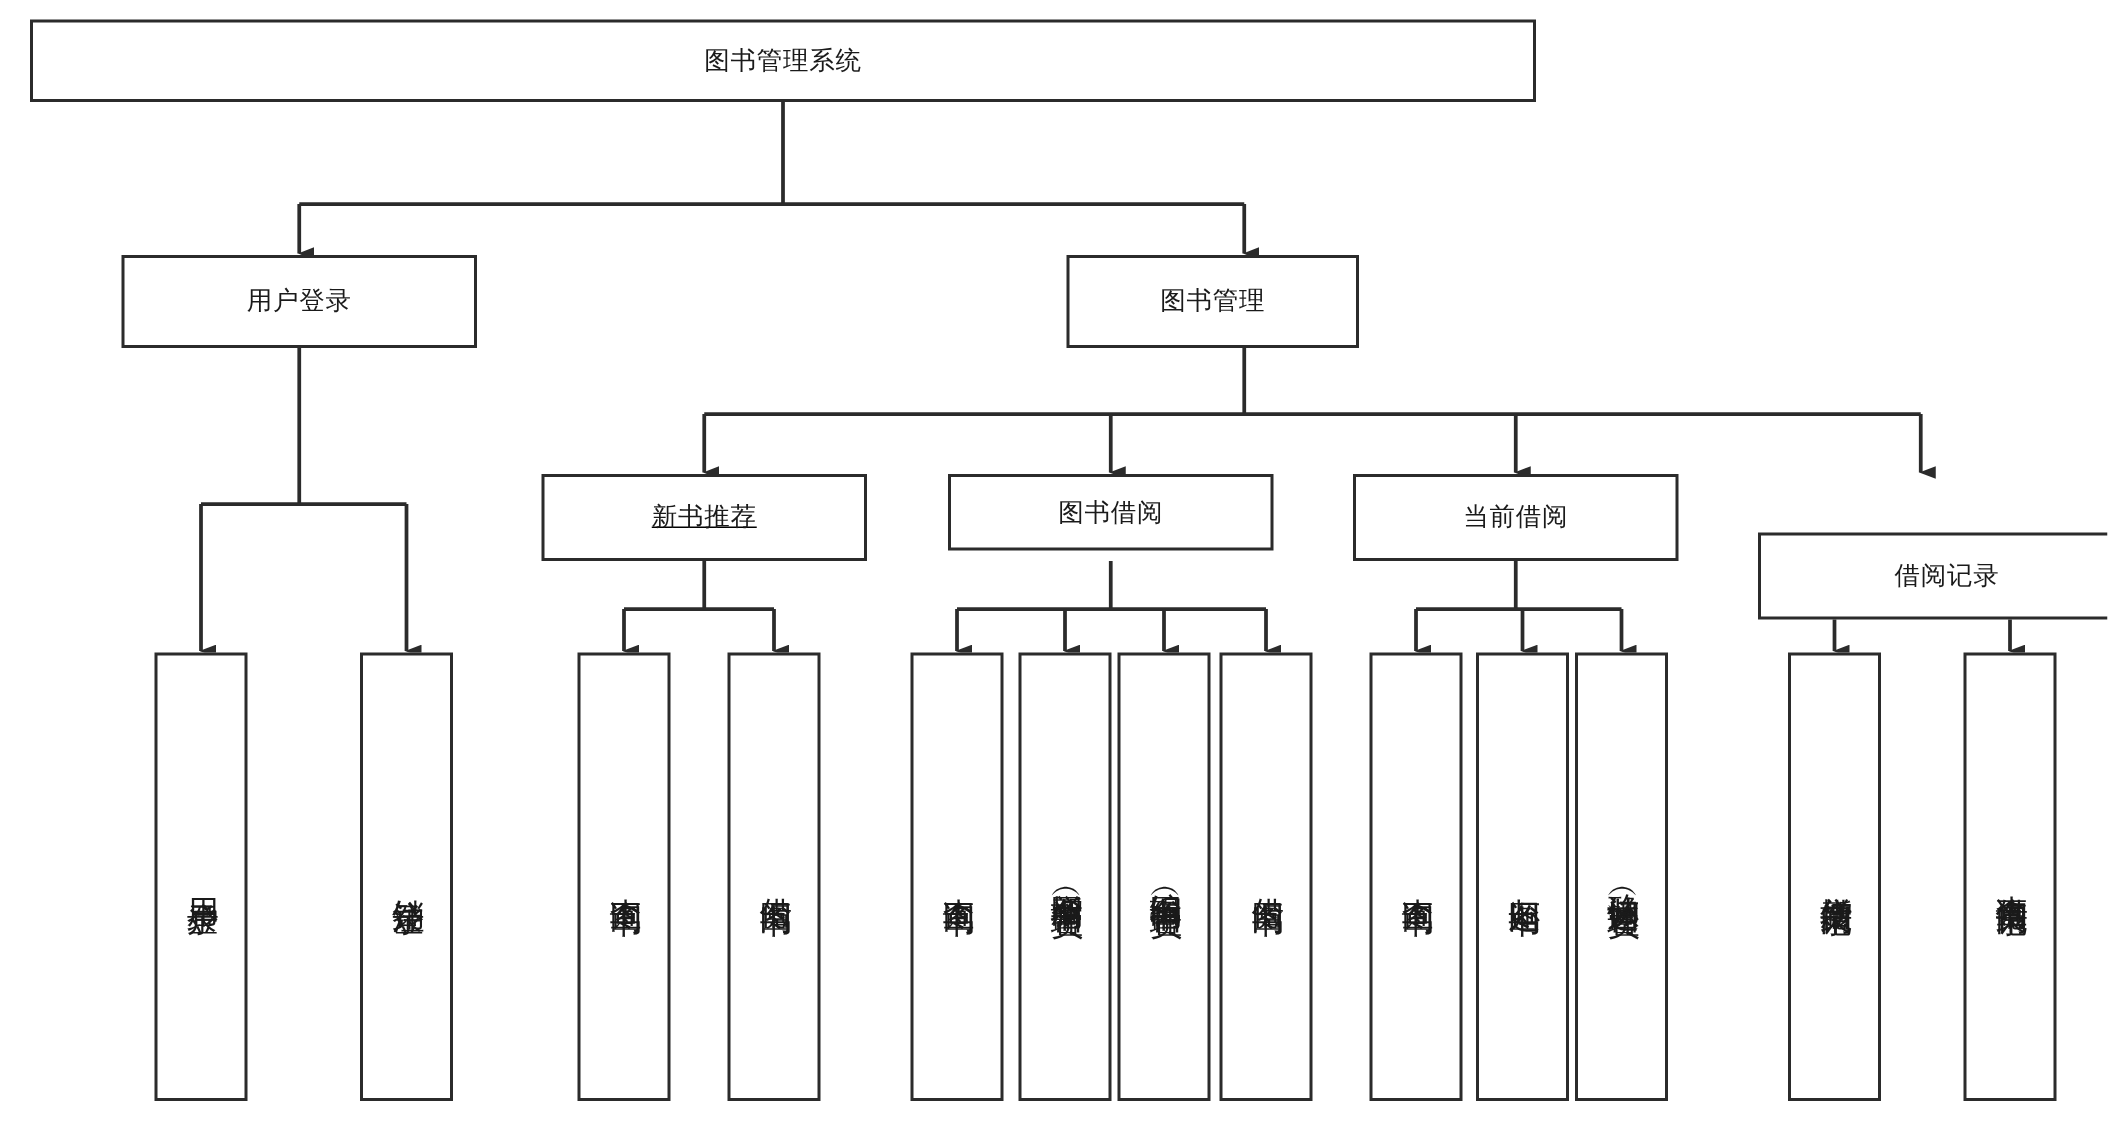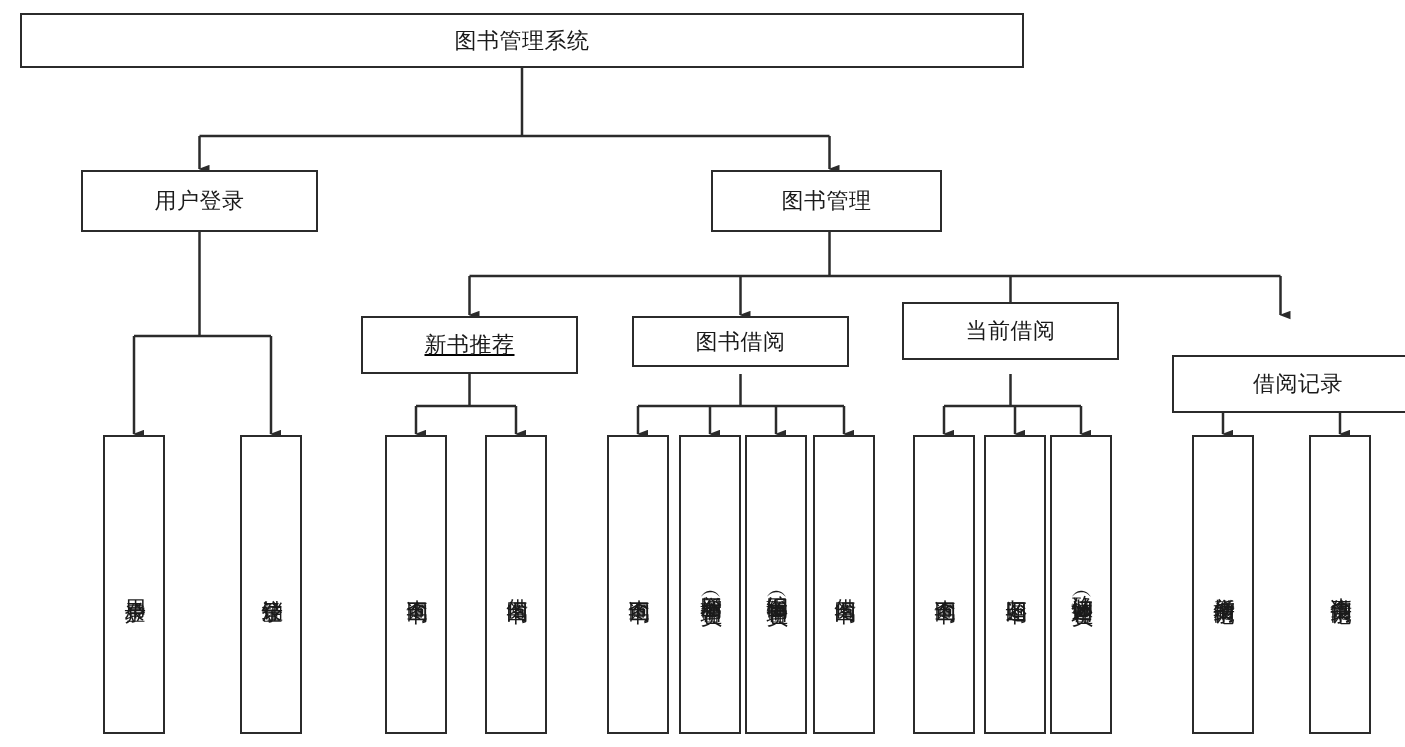--- a/index.html
+++ b/index.html
@@ -34,21 +34,21 @@
     justify-content: center;
     overflow: hidden;
   }
   .node .lbl {
     color: #1a1a1a;
     line-height: 1.16;
     text-align: center;
     white-space: nowrap;
   }
   .node.horiz .lbl {
-    font-size: 22px;
+    font-size: 17px;
     letter-spacing: 0.5px;
     text-align: right;
   }
   .node.vert {
     align-items: center;
     justify-content: center;
   }
   .node.vert .lbl {
     writing-mode: vertical-rl;
     text-orientation: upright;
@@ -114,30 +114,30 @@
       </g>
   </svg>
 
   <div id="nodes">
       <div class="node horiz" style="left: 20px; top: 13px; width: 1004px; height: 55px;">
         <span class="lbl">图书管理系统</span>
       </div>
       <div class="node horiz" style="left: 81px; top: 170px; width: 237px; height: 62px;">
         <span class="lbl">用户登录</span>
       </div>
-      <div class="node horiz" style="left: 711px; top: 170px; width: 231px; height: 62px;">
+      <div class="node horiz" style="left: 711px; top: 170px; width: 195px; height: 62px;">
         <span class="lbl">图书管理</span>
       </div>
       <div class="node horiz" style="left: 361px; top: 316px; width: 217px; height: 58px; text-decoration: underline;">
         <span class="lbl">新书推荐</span>
       </div>
       <div class="node horiz" style="left: 632px; top: 316px; width: 217px; height: 51px;">
         <span class="lbl">图书借阅</span>
       </div>
-      <div class="node horiz" style="left: 902px; top: 302px; width: 217px; height: 58px;">
+      <div class="node horiz" style="left: 902px; top: 316px; width: 217px; height: 58px;">
         <span class="lbl">当前借阅</span>
       </div>
       <div class="node horiz" style="left: 1172px; top: 316px; width: 252px; height: 58px; margin-top: 39px;">
         <span class="lbl">借阅记录</span>
       </div>
       <div class="node vert" style="left: 103px; top: 435px; width: 62px; height: 299px;">
         <span class="lbl">用户登录</span>
       </div>
       <div class="node vert" style="left: 240px; top: 435px; width: 62px; height: 299px;">
         <span class="lbl">注销登录</span>

